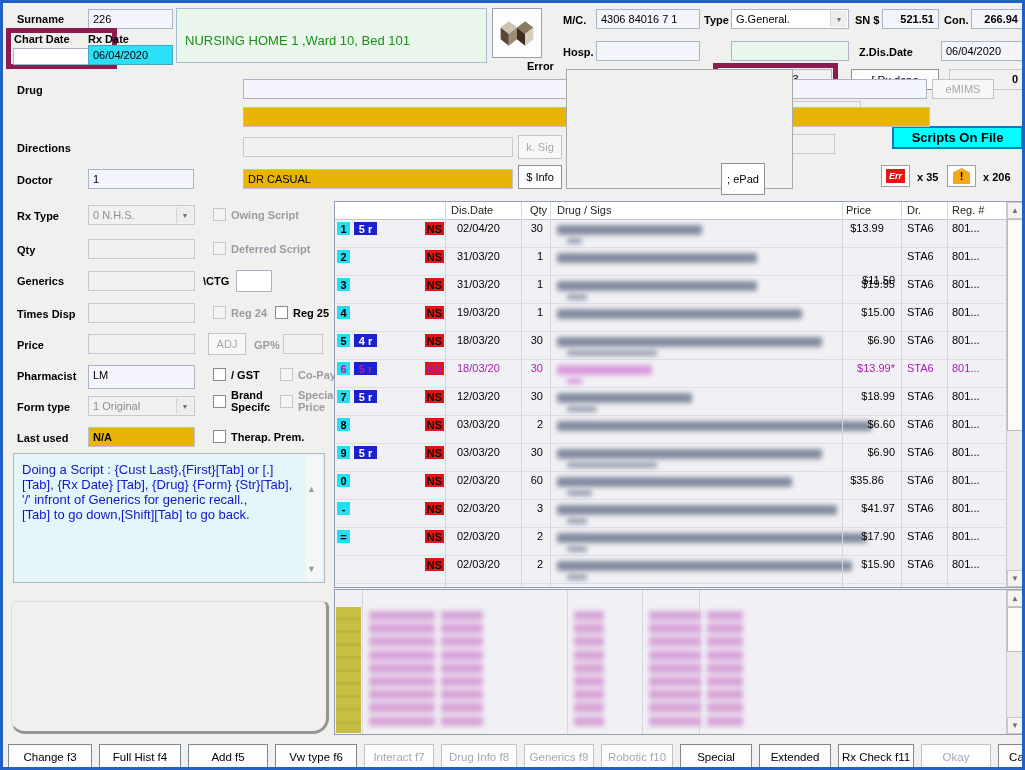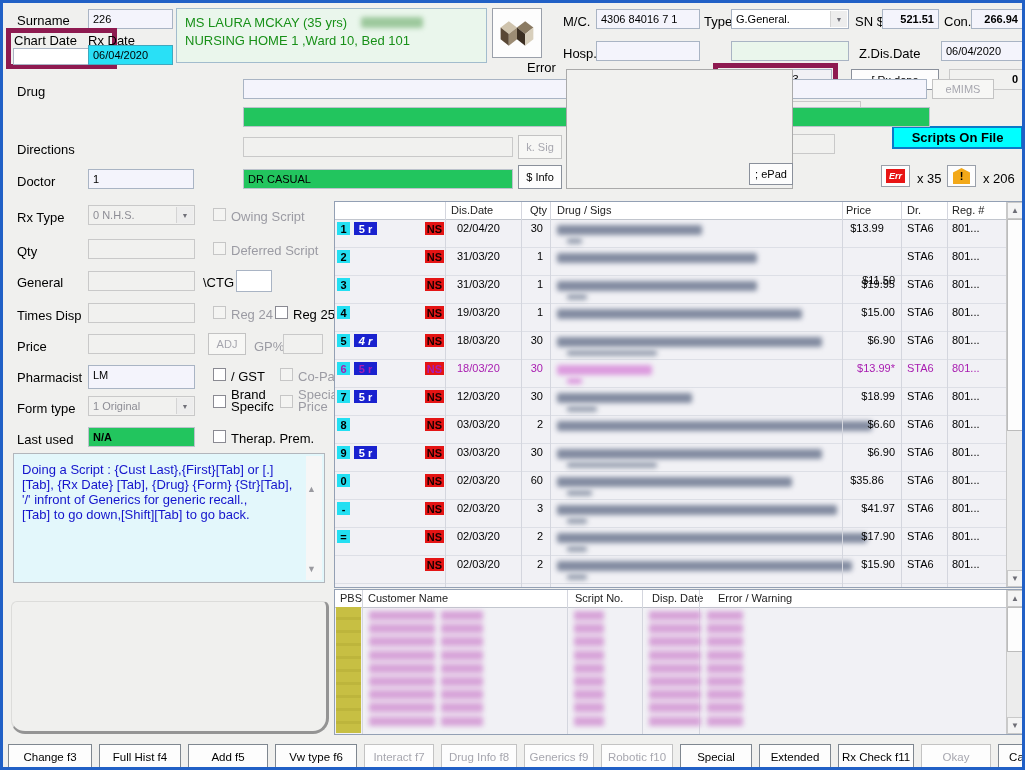--- a/index.html
+++ b/index.html
@@ -1,26 +1,26 @@
 <!DOCTYPE html>
 <html><head>
 <meta charset="utf-8">
 <style>
   html,body{margin:0;padding:0;background:#d8d8d8;}
   #win{
     position:relative;width:1025px;height:770px;box-sizing:border-box;
     background:#f0f0ee;border:3px solid #2160c6;overflow:hidden;
     font-family:"Liberation Sans",sans-serif;font-size:11px;color:#000;
   }
-  .lbl{position:absolute;white-space:nowrap;font-size:13px;color:#000;}
+  .lbl{position:absolute;white-space:nowrap;font-size:11px;color:#000;font-weight:bold;}
   .lbl.dis{color:#9b9ba3;}
   .field{position:absolute;box-sizing:border-box;border:1px solid #a9b4c4;background:#f4f4fc;
          font-size:11px;padding:3px 4px;white-space:nowrap;overflow:hidden;}
   .field.dis{background:#f1f1ef;border-color:#c9c9c9;color:#8d8d95;}
-  .field.ro{background:#22c55e;border-color:#bcc2cc;color:#000;}
+  .field.ro{background:#eab308;border-color:#bcc2cc;color:#000;}
   .field.right{text-align:right;font-weight:bold;}
   .btn{position:absolute;box-sizing:border-box;border:1px solid #8a909b;background:#fdfdfd;
        display:flex;align-items:center;justify-content:center;font-size:11px;color:#000;cursor:default;}
   .btn.dis{border-color:#c3c3c3;color:#a7a7af;background:#f7f7f5;}
   .chk{position:absolute;width:13px;height:13px;box-sizing:border-box;background:#fff;border:1px solid #8a8a92;}
   .chk.dis{background:#f4f4f2;border-color:#c6c6c6;}
   .dd{padding-right:18px;}
   .dd-arr{position:absolute;right:1px;top:1px;bottom:1px;width:16px;background:#ededed;
           border-left:1px solid #d4d4d4;display:flex;align-items:center;justify-content:center;
           font-size:7px;color:#707078;}
@@ -67,24 +67,20 @@
   <div class="field" style="left:85px;top:6px;width:85px;height:20px">226</div>
 
   <div class="hl-box" style="left:3px;top:25px;width:111px;height:41px"></div>
   <span class="lbl" style="left:11px;top:30px">Chart Date</span>
   <div class="field" style="left:10px;top:45px;width:97px;height:17px;background:#fff"></div>
 
   <span class="lbl" style="left:85px;top:30px">Rx Date</span>
   <div class="field" style="left:85px;top:42px;width:85px;height:20px;background:#29e0f6;border-color:#40a8be">06/04/2020</div>
 
   <div style="position:absolute;left:173px;top:5px;width:311px;height:55px;box-sizing:border-box;background:#eaf6ec;border:1px solid #a2bccd">
-    <div style="position:absolute;left:8px;top:6px;color:#189018;font-size:13px;white-space:nowrap">
-      <span>MS LAURA MCKAY  (35 yrs)</span>
-      <span class="blur" style="position:relative;display:inline-block;width:62px;height:11px;background:#9cc89c;top:1px;margin-left:10px"></span>
-    </div>
     <div style="position:absolute;left:8px;top:24px;color:#189018;font-size:13px;white-space:nowrap">NURSING HOME 1 ,Ward 10,  Bed 101</div>
   </div>
 
   <div class="mini-frame" style="left:489px;top:5px;width:50px;height:50px">
     <svg width="44" height="40" viewBox="0 0 48 44">
       <polygon points="6,16 15,9 24,16 15,23" fill="#cfc3ad"></polygon>
       <polygon points="24,16 33,9 42,16 33,23" fill="#8a7a62"></polygon>
       <polygon points="6,16 15,23 15,36 6,29" fill="#5a4836"></polygon>
       <polygon points="15,23 24,16 24,29 15,36" fill="#9c8c74"></polygon>
       <polygon points="24,16 33,23 33,36 24,29" fill="#3c2f22"></polygon>
@@ -138,21 +134,21 @@
   <div class="field dis" style="left:240px;top:134px;width:270px;height:20px"></div>
   <div class="btn dis" style="left:515px;top:132px;width:44px;height:24px">k. Sig</div>
 
   <div style="position:absolute;left:563px;top:66px;width:227px;height:120px;box-sizing:border-box;border:1px solid #aaaaaa;background:#f1f1ef"></div>
 
   <span class="lbl" style="left:14px;top:171px">Doctor</span>
   <div class="field" style="left:85px;top:166px;width:106px;height:20px">1</div>
   <div class="field ro" style="left:240px;top:166px;width:270px;height:20px">DR CASUAL</div>
   <div class="btn" style="left:515px;top:162px;width:44px;height:24px">$ Info</div>
 
-  <div class="btn" style="left:746px;top:160px;width:44px;height:22px">; ePad</div>
+  <div class="btn" style="left:718px;top:160px;width:44px;height:32px">; ePad</div>
 
   <div class="mini-frame" style="left:878px;top:162px;width:29px;height:22px">
     <span style="background:#e81414;color:#fff;font-weight:bold;font-style:italic;font-size:9px;padding:2px 3px">Err</span>
   </div>
   <span class="lbl" style="left:914px;top:168px">x 35</span>
 
   <div class="mini-frame" style="left:944px;top:162px;width:29px;height:22px">
     <span style="display:flex;align-items:center;justify-content:center;width:17px;height:16px;background:#f2a818;color:#000;font-weight:bold;font-size:11px;clip-path:polygon(50% 0,100% 28%,100% 100%,0 100%,0 28%)">!</span>
   </div>
   <span class="lbl" style="left:980px;top:168px">x 206</span>
@@ -163,21 +159,21 @@
     <span class="dd-arr">▼</span>
   </div>
   <span class="chk dis" style="left:210px;top:205px"></span>
   <span class="lbl dis" style="left:228px;top:206px">Owing Script</span>
 
   <span class="lbl" style="left:14px;top:241px">Qty</span>
   <div class="field dis" style="left:85px;top:236px;width:107px;height:20px"></div>
   <span class="chk dis" style="left:210px;top:239px"></span>
   <span class="lbl dis" style="left:228px;top:240px">Deferred Script</span>
 
-  <span class="lbl" style="left:14px;top:272px">General</span>
+  <span class="lbl" style="left:14px;top:272px">Generics</span>
   <div class="field dis" style="left:85px;top:268px;width:107px;height:20px"></div>
   <span class="lbl" style="left:200px;top:272px">\CTG</span>
   <div class="field" style="left:233px;top:267px;width:36px;height:22px;background:#fff"></div>
 
   <span class="lbl" style="left:14px;top:305px">Times Disp</span>
   <div class="field dis" style="left:85px;top:300px;width:107px;height:20px"></div>
   <span class="chk dis" style="left:210px;top:303px"></span>
   <span class="lbl dis" style="left:228px;top:304px">Reg 24</span>
   <span class="chk" style="left:272px;top:303px"></span>
   <span class="lbl" style="left:290px;top:304px">Reg 25</span>
@@ -269,21 +265,21 @@
           <span class="bns" style="left: 90px;">NS</span>
           <span style="left: 122px;">19/03/20</span>
           <span style="left: 172px; width: 36px; text-align: right;">1</span>
           <div class="blur" style="left: 222px; top: 6px; height: 10px; width: 245px; background: rgb(130, 139, 160);"></div>
           <span style="left: 504px; width: 56px; text-align: right;">$15.00</span>
           <span style="left: 572px;">STA6</span>
           <span style="left: 617px;">801...</span>
         </div>
         <div class="hrow" style="top: 112px; width: 673px;">
           <span class="bnum" style="left: 2px;">5</span>
-          <span class="brep" style="left: 19px; font-style: italic;">4 r</span>
+          <span class="brep" style="left: 19px;">4 r</span>
           <span class="bns" style="left: 90px;">NS</span>
           <span style="left: 122px;">18/03/20</span>
           <span style="left: 172px; width: 36px; text-align: right;">30</span>
           <div class="blur" style="left: 222px; top: 6px; height: 10px; width: 265px; background: rgb(130, 139, 160);"></div>
           <div class="blur" style="left: 232px; top: 19px; height: 6px; width: 90px; background: rgb(154, 162, 178);"></div>
           <span style="left: 504px; width: 56px; text-align: right;">$6.90</span>
           <span style="left: 572px;">STA6</span>
           <span style="left: 617px;">801...</span>
         </div>
         <div class="hrow hl" style="top: 140px; width: 673px;">
@@ -385,27 +381,20 @@
     <div class="colline" style="left:612px"></div>
 
     <div class="sb" style="right:0;top:0;bottom:0">
       <div class="arr" style="top:0">▲</div>
       <div class="thumb" style="top:17px;height:212px"></div>
       <div class="arr" style="bottom:0">▼</div>
     </div>
   </div>
 
   <div class="gridtbl" style="left:331px;top:586px;width:690px;height:146px">
-    <div class="thead">
-      <span class="h" style="left:5px">PBS</span>
-      <span class="h" style="left:33px">Customer Name</span>
-      <span class="h" style="left:240px">Script No.</span>
-      <span class="h" style="left:317px">Disp. Date</span>
-      <span class="h" style="left:383px">Error / Warning</span>
-    </div>
     <div class="colline" style="left:27px;top:0"></div>
     <div class="colline" style="left:232px;top:0"></div>
     <div class="colline" style="left:307px;top:0"></div>
     <div class="colline" style="left:364px;top:0"></div>
 
     <div class="olive" style="left:1px;top:17px;width:25px;bottom:1px"></div>
     <div class="pinkcol" style="left:34px;top:21px;width:66px;bottom:8px"></div>
     <div class="pinkcol" style="left:106px;top:21px;width:42px;bottom:8px"></div>
     <div class="pinkcol" style="left:239px;top:21px;width:30px;bottom:8px"></div>
     <div class="pinkcol" style="left:314px;top:21px;width:52px;bottom:8px"></div>

